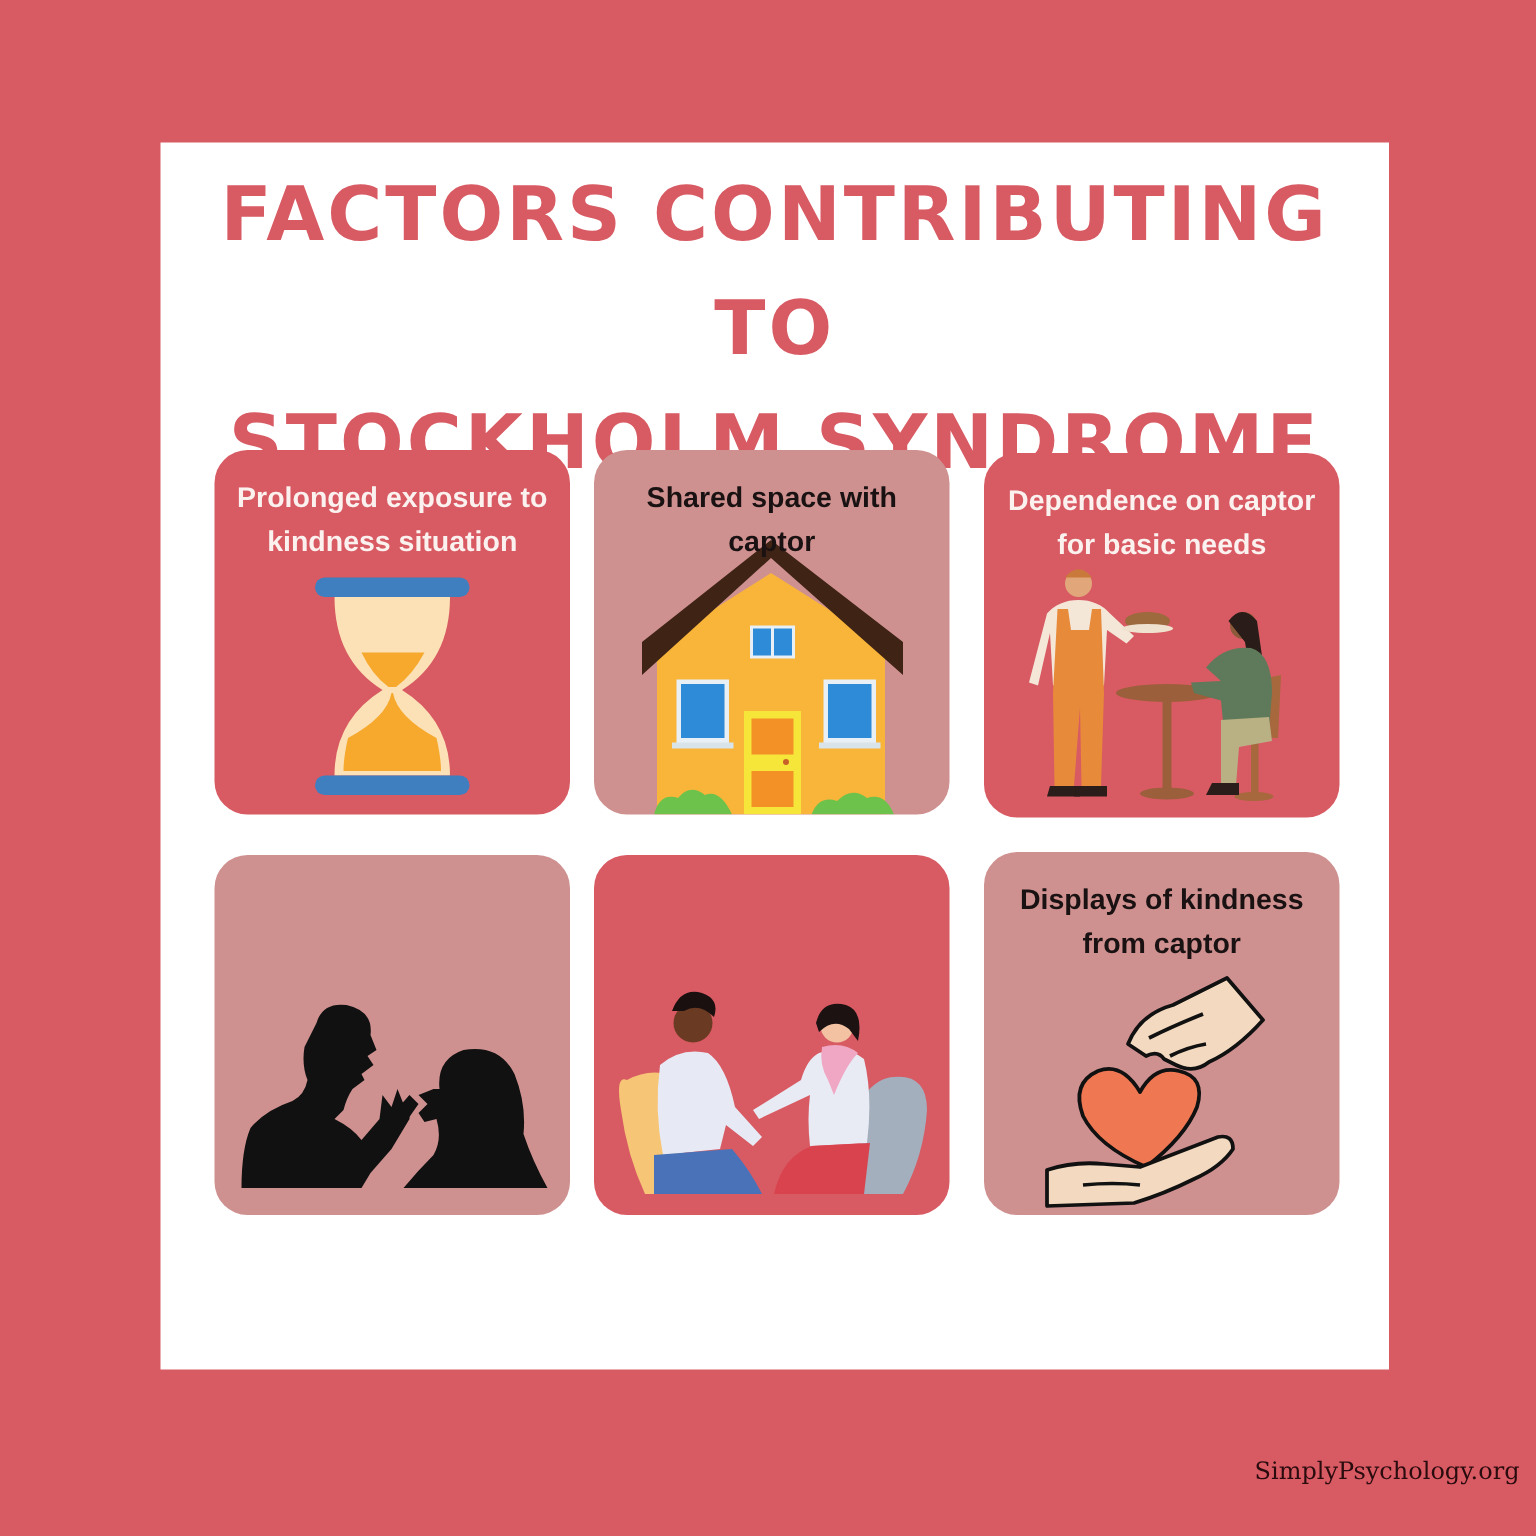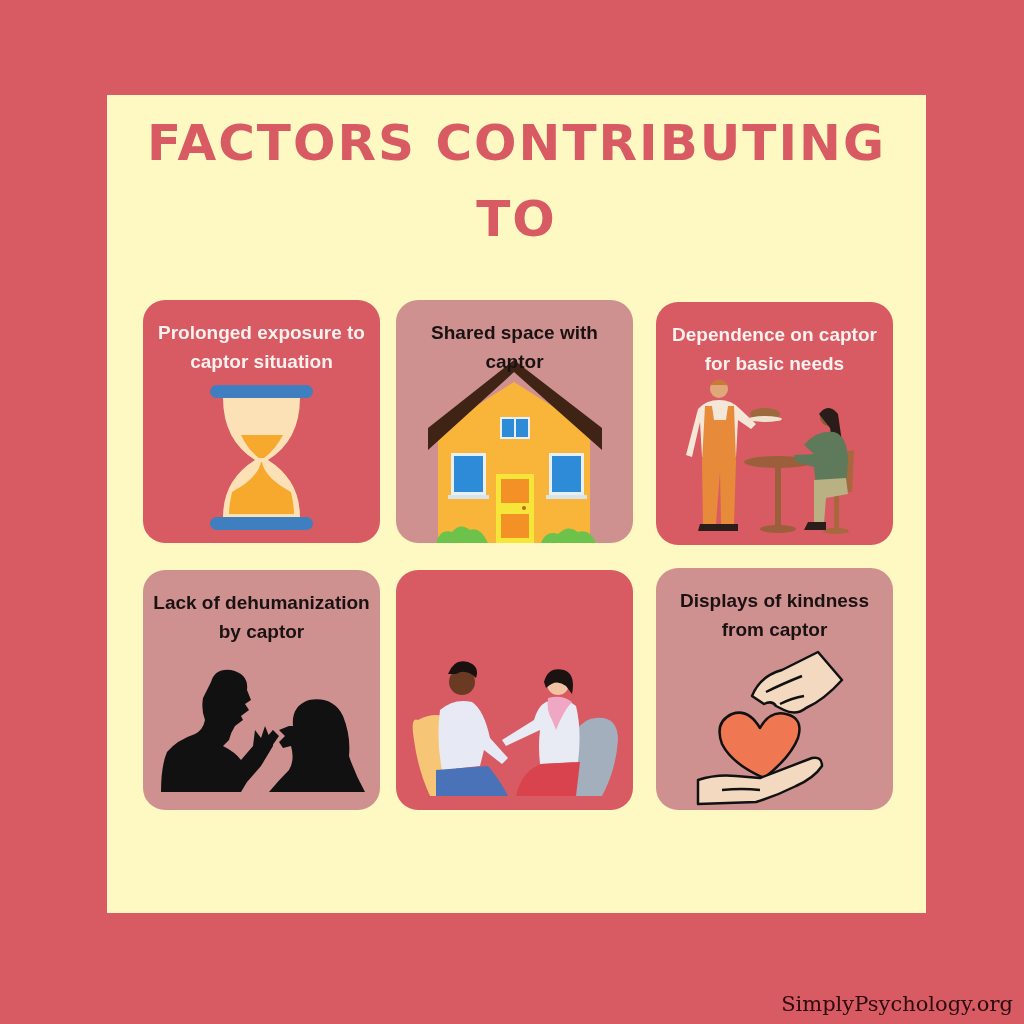--- a/index.html
+++ b/index.html
@@ -6,21 +6,21 @@
     html, body { width: 1024px; height: 1024px; overflow: hidden; }
     body {
       background: #d85a63;
       position: relative;
       font-family: "Liberation Sans", sans-serif;
     }
     .panel {
       position: absolute;
       left: 107px; top: 95px;
       width: 819px; height: 818px;
-      background: #fef9c3;
+      background: #ffffff;
       padding-left: 28px;
     }
     .title {
       position: absolute;
       left: 0; right: 0; top: 10px;
       text-align: center;
       color: #d85a63;
       font-family: "DejaVu Sans", sans-serif;
       font-weight: bold;
       font-size: 50px;
@@ -48,43 +48,44 @@
     .card.pink .label { color: #1a1212; }
     .card svg { position: absolute; left: 0; top: 0; }
     .c1 { left: 36px;  top: 205px; }
     .c2 { left: 289px; top: 205px; }
     .c3 { left: 549px; top: 207px; text-decoration: underline; }
     .c4 { left: 36px;  top: 475px; height: 240px; }
     .c5 { left: 289px; top: 475px; height: 240px; }
     .c6 { left: 549px; top: 473px; height: 242px; }
     .footer {
       position: absolute;
-      right: 11px; bottom: 8px;
+      right: 11px; bottom: 34px;
       font-family: "DejaVu Serif", serif;
-      font-size: 21px;
+      font-size: 16px;
       color: #2a0b0e;
     }
   </style>
 </head>
 <body>
 
 <div class="panel">
   <h1 class="title">
     <span>FACTORS CONTRIBUTING TO</span>
+    <span>STOCKHOLM SYNDROME</span>
   </h1>
 
   <div class="card red c1">
     <svg width="237" height="243" viewBox="0 0 237 243">
       <rect x="67" y="85" width="103" height="13" rx="6.5" fill="#3f7fc0"></rect>
       <path d="M80 98 L157 98 Q157 140 125 160 Q157 180 157 217 L80 217 Q80 180 112 160 Q80 140 80 98 Z" fill="#fbe1b5"></path>
       <path d="M98 135 L140 135 Q132 150 121 158 L116 158 Q105 150 98 135 Z" fill="#f7a92e"></path>
       <path d="M118 162 L119 162 Q122 178 148 192 Q151 205 151 214 L86 214 Q86 205 89 192 Q115 178 118 162 Z" fill="#f7a92e"></path>
       <rect x="67" y="217" width="103" height="13" rx="6.5" fill="#3f7fc0"></rect>
     </svg>
-    <div class="label">Prolonged exposure to captor situation</div>
+    <div class="label">Prolonged exposure to kindness situation</div>
   </div>
 
   <div class="card pink c2">
     <svg width="237" height="243" viewBox="0 0 237 243">
       <polygon points="42,130 118,82 194,130 194,243 42,243" fill="#f9b43a"></polygon>
       <polygon points="32,150 118,72 206,150 206,128 118,60 32,128" fill="#3f2416"></polygon>
       <rect x="104" y="117" width="30" height="22" fill="#e8f0f5"></rect>
       <rect x="106" y="119" width="12" height="18" fill="#2e8bd8"></rect>
       <rect x="120" y="119" width="12" height="18" fill="#2e8bd8"></rect>
       <rect x="55" y="153" width="35" height="44" fill="#e8f0f5"></rect>
@@ -133,21 +134,20 @@
   </div>
 
   <div class="card pink c4">
     <svg width="237" height="240" viewBox="0 0 237 240">
 
       <path d="M68 112 Q72 98 88 100 Q106 104 104 120 L108 130 L102 134 L106 140 L98 146 L100 150 L92 156 Q88 162 86 170 L80 176 Q92 182 98 190 L110 176 L112 160 L118 168 L122 156 L126 166 L130 160 L130 176 L118 196 L104 212 L98 222 L18 222 Q18 196 24 182 Q34 170 52 164 Q60 160 62 150 Q58 140 60 128 Z" fill="#111"></path>
       <path d="M96 198 L114 178 L130 160 L136 166 L122 186 L106 206 Z" fill="#111"></path>
 
       <path d="M150 156 Q148 136 166 130 Q190 126 200 146 Q208 166 206 186 Q212 204 222 222 L126 222 Q136 210 146 200 Q152 190 148 176 L140 178 L136 172 L142 166 L136 160 L146 156 Z" fill="#111"></path>
     </svg>
-    <div class="label">Lack of dehumanization by captor</div>
   </div>
 
   <div class="card red c5">
     <svg width="237" height="240" viewBox="0 0 237 240">
 
       <path d="M22 150 Q14 146 18 170 Q22 200 34 226 L60 226 L60 150 Q40 140 22 150 Z" fill="#f6c575"></path>
 
       <path d="M200 148 Q222 146 222 170 Q220 200 206 226 L176 226 L180 160 Q190 148 200 148 Z" fill="#a4afbd"></path>
 
       <circle cx="66" cy="112" r="13" fill="#6b3a22"></circle>

